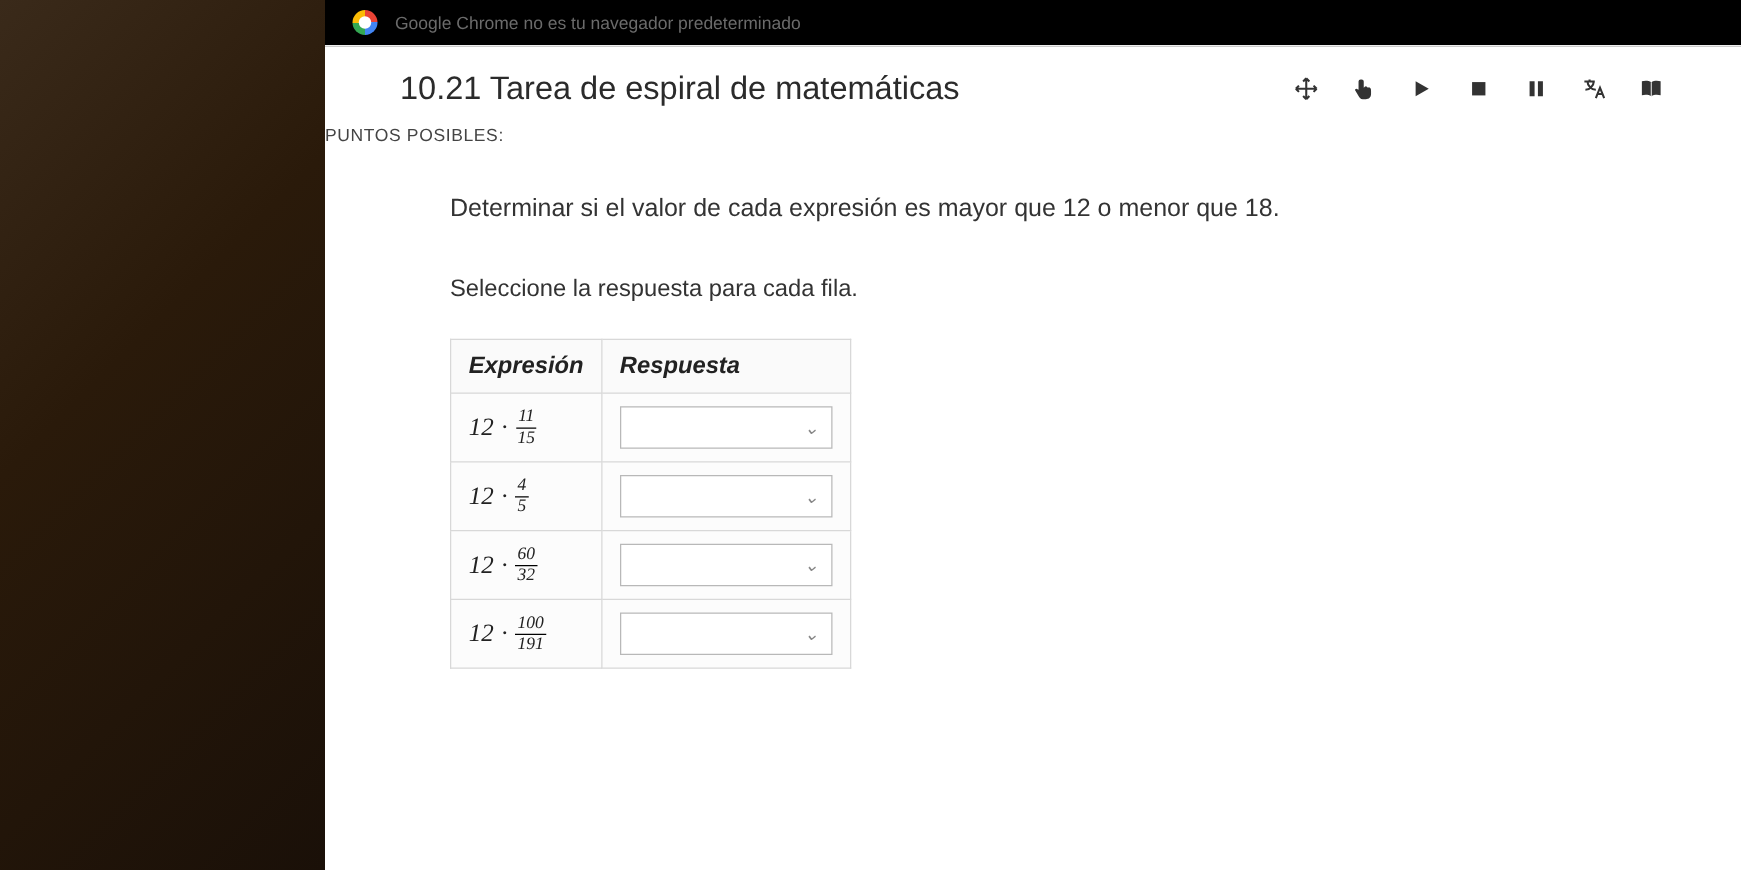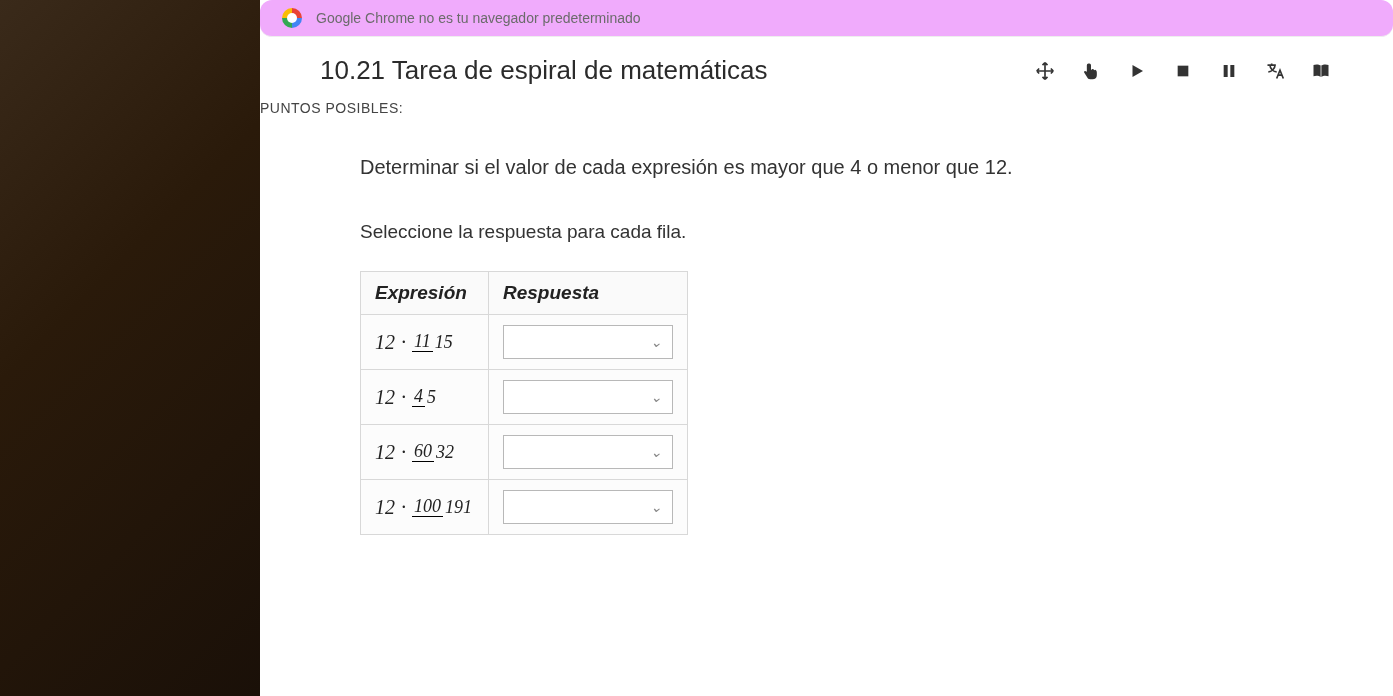--- a/index.html
+++ b/index.html
@@ -24,23 +24,22 @@
     top: 0;
     right: 0;
     bottom: 0;
     background: #ffffff;
   }
   .chrome-bar {
     display: flex;
     align-items: center;
     gap: 14px;
     padding: 8px 22px;
-    background: #f0abfc;
+    background: #000000;
     border-bottom: 1px solid #eee;
-    border-radius: 12px;
   }
   .chrome-logo {
     width: 20px; height: 20px; border-radius: 50%;
     background: conic-gradient(#ea4335 0 90deg, #4285f4 90deg 180deg, #34a853 180deg 270deg, #fbbc05 270deg 360deg);
     position: relative;
   }
   .chrome-logo::after {
     content: ""; position: absolute; inset: 5px; background: #fff; border-radius: 50%;
   }
   .chrome-msg { color: #6b6b6b; font-size: 14px; }
@@ -108,22 +107,22 @@
   table.answer-table th {
     font-weight: 700;
     background: #fafafa;
   }
   .expr {
     font-family: "Times New Roman", serif;
     font-size: 20px;
     display: flex; align-items: center; gap: 6px;
   }
   .frac {
-    display: inline-flex; flex-direction: row; 
-    font-size: 18px; line-height: 1;
+    display: inline-flex; flex-direction: column; align-items: center;
+    font-size: 14px; line-height: 1;
     vertical-align: middle;
   }
   .frac .num { border-bottom: 1px solid #000; padding: 0 2px 1px 2px; }
   .frac .den { padding: 1px 2px 0 2px; }
   .answer-select {
     position: relative;
     border: 1px solid #b8b8b8;
     background: #fff;
     width: 170px;
     height: 34px;
@@ -188,21 +187,21 @@
             <path d="M2 4c3-1 7-1 10 1 3-2 7-2 10-1v15c-3-1-7-1-10 1-3-2-7-2-10-1z"></path>
             <path d="M12 5v15" stroke="#fff" stroke-width="1"></path>
           </svg>
       </div>
     </div>
   </div>
 
   <div class="points-row">PUNTOS POSIBLES:</div>
 
   <div class="content">
-    <div class="question">Determinar si el valor de cada expresión es mayor que 4 o menor que 12.</div>
+    <div class="question">Determinar si el valor de cada expresión es mayor que 12 o menor que 18.</div>
     <div class="instruction">Seleccione la respuesta para cada fila.</div>
 
     <table class="answer-table">
       <thead>
         <tr>
           <th>Expresión</th>
           <th>Respuesta</th>
         </tr>
       </thead>
       <tbody>

